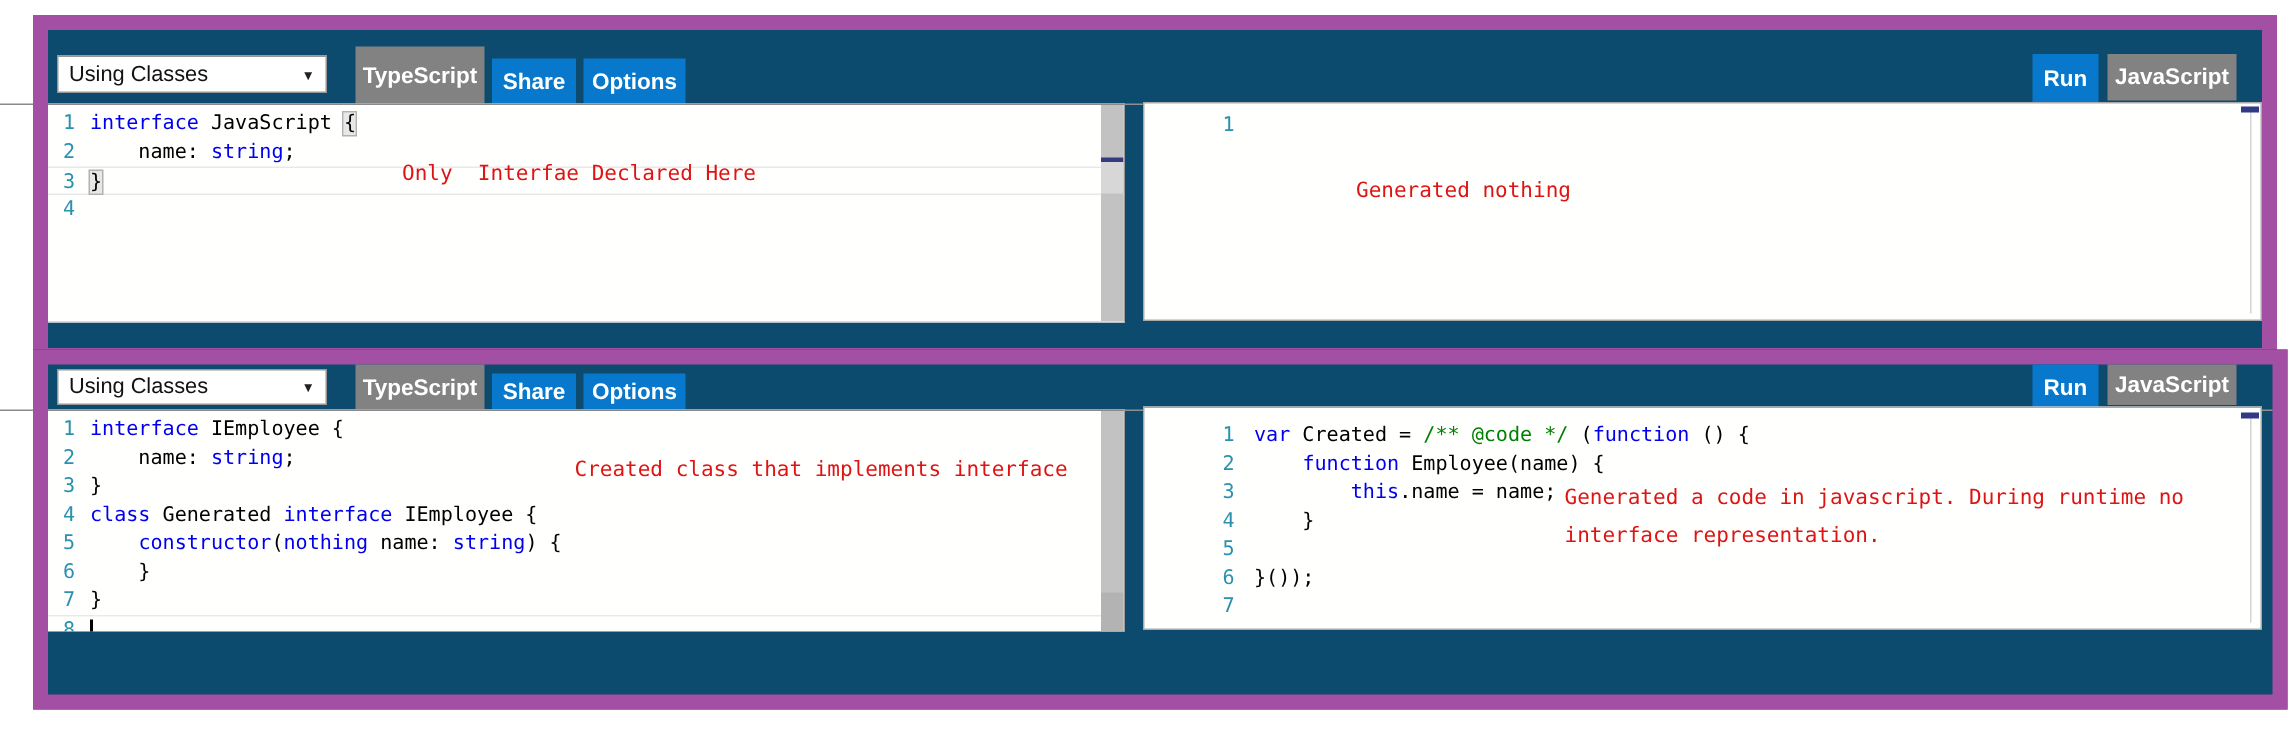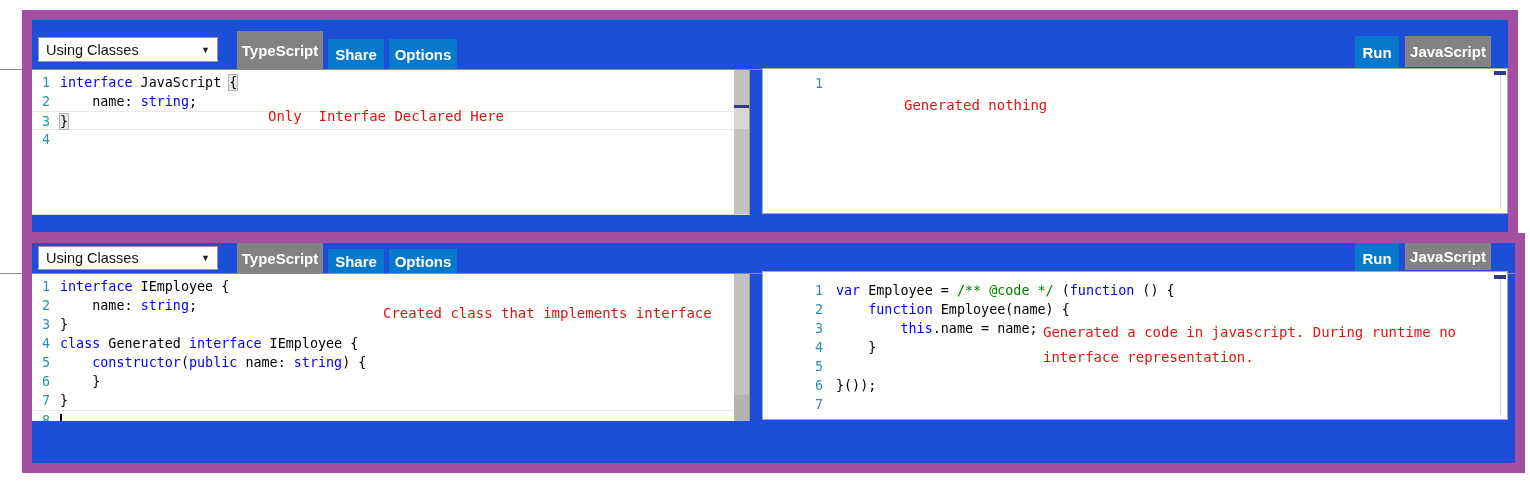--- a/index.html
+++ b/index.html
@@ -6,21 +6,21 @@
     --frame:#A34FA3; --blue:#0778CB; --gray:#828282;
     --kw:#0000EE; --cm:#008000; --ln:#2B91AF; --note:#DE1414;
   }
   *{box-sizing:border-box;}
   html,body{margin:0;padding:0;}
   body{width:1530px;height:493px;position:relative;background:#fff;
        font-family:"Liberation Sans",sans-serif;overflow:hidden;}
 
   .stub{position:absolute;left:0;width:32px;height:1px;background:#8a8a8a;}
 
-  .pg{position:absolute;left:22px;background:#1d4ed8;border:10px solid var(--frame);text-decoration:underline;}
+  .pg{position:absolute;left:22px;background:#0c4a6e;border:10px solid var(--frame);text-decoration:underline;}
   #pg1{top:10px;width:1496px;height:232px;}
   #pg2{top:233px;width:1503px;height:240px;}
   .inner{position:relative;width:100%;height:100%;}
 
   
   .dd{position:absolute;border:1px solid #979797;background:#fff;display:flex;
       align-items:center;justify-content:space-between;padding:0 7px;font-size:14.5px;color:#111;}
   .btn{position:absolute;color:#fff;font-size:15px;font-weight:600;display:flex;
        align-items:center;justify-content:center;cursor:default;}
   .b-blue{background:var(--blue);} .b-gray{background:var(--gray);}
@@ -58,21 +58,21 @@
   .sb .mark{position:absolute;left:0;right:0;top:35px;height:3px;background:#333c82;}
   .sb .thumb{position:absolute;left:0;right:0;top:38px;height:21px;background:#d7d7d7;}
   #pg2 .sb .thumb2{position:absolute;left:0;right:0;bottom:0;height:26px;background:#b3b3b3;}
   .sbline{position:absolute;right:6px;top:3px;bottom:4px;width:1px;background:#d4d4d4;}
   .sbmark{position:absolute;right:1px;top:2px;width:12px;height:4px;background:#323a86;}
   #pg2 .sbmark{top:3px;}
 
   
   .note{position:absolute;color:var(--note);font-size:14px;white-space:pre;}
   #pg1 .left-ed .note{left:236px;top:38px;}
-  #pg1 .right-ed .note{left:141px;top:28px;}
+  #pg1 .right-ed .note{left:141px;top:50px;}
   #pg2 .left-ed .note{left:351px;top:31px;}
   #pg2 .right-ed .note{left:280px;top:48px;width:445px;white-space:normal;line-height:25px;}
 
   
   #pg1 .dd{left:6px;top:17px;width:180px;height:25px;}
   #pg1 .t-ts{left:205px;top:11px;width:86px;height:39px;}
   #pg1 .t-share{left:296px;top:19px;width:56px;height:31px;}
   #pg1 .t-opt{left:357px;top:19px;width:68px;height:31px;}
   #pg1 .t-run{left:1323px;top:16px;width:44px;height:33px;}
   #pg1 .t-js{left:1373px;top:16px;width:86px;height:31px;}
@@ -139,34 +139,34 @@
   <div class="btn b-blue t-run">Run</div>
   <div class="btn b-gray t-js">JavaScript</div>
   <div class="hline"></div>
 
   <div class="ed left-ed">
     <div class="lines">
           <div class="row"><span class="ln">1</span><span class="code"><span class="kw">interface</span><span class="pl"> IEmployee {</span></span></div>
           <div class="row"><span class="ln">2</span><span class="code"><span class="pl">    name: </span><span class="kw">string</span><span class="pl">;</span></span></div>
           <div class="row"><span class="ln">3</span><span class="code"><span class="pl">}</span></span></div>
           <div class="row"><span class="ln">4</span><span class="code"><span class="kw">class</span><span class="pl"> Generated </span><span class="kw">interface</span><span class="pl"> IEmployee {</span></span></div>
-          <div class="row"><span class="ln">5</span><span class="code"><span class="pl">    </span><span class="kw">constructor</span><span class="pl">(</span><span class="kw">public</span><span class="pl"> name: </span><span class="kw">string</span><span class="pl">) {</span></span></div>
+          <div class="row"><span class="ln">5</span><span class="code"><span class="pl">    </span><span class="kw">constructor</span><span class="pl">(</span><span class="kw">nothing</span><span class="pl"> name: </span><span class="kw">string</span><span class="pl">) {</span></span></div>
           <div class="row"><span class="ln">6</span><span class="code"><span class="pl">    }</span></span></div>
           <div class="row"><span class="ln">7</span><span class="code"><span class="pl">}</span></span></div>
           <div class="row cur-top"><span class="ln">8</span><span class="code"><span class="caret"></span></span></div>
         </div>
     <div class="note">Created class that implements interface</div>
     <div class="sb">
       <div class="thumb2"></div>
     </div>
   </div>
 
   <div class="ed right-ed">
     <div class="lines">
-          <div class="row"><span class="ln">1</span><span class="code"><span class="kw">var</span><span class="pl"> Employee = </span><span class="cm">/** @code */</span><span class="pl"> (</span><span class="kw">function</span><span class="pl"> () {</span></span></div>
+          <div class="row"><span class="ln">1</span><span class="code"><span class="kw">var</span><span class="pl"> Created = </span><span class="cm">/** @code */</span><span class="pl"> (</span><span class="kw">function</span><span class="pl"> () {</span></span></div>
           <div class="row"><span class="ln">2</span><span class="code"><span class="pl">    </span><span class="kw">function</span><span class="pl"> Employee(name) {</span></span></div>
           <div class="row"><span class="ln">3</span><span class="code"><span class="pl">        </span><span class="kw">this</span><span class="pl">.name = name;</span></span></div>
           <div class="row"><span class="ln">4</span><span class="code"><span class="pl">    }</span></span></div>
           <div class="row"><span class="ln">5</span></div>
           <div class="row"><span class="ln">6</span><span class="code"><span class="pl">}());</span></span></div>
           <div class="row"><span class="ln">7</span><span class="code"></span></div>
         </div>
     <div class="note">Generated a code in javascript. During runtime no interface representation.</div>
     <div class="sbline"></div>
     <div class="sbmark"></div>

